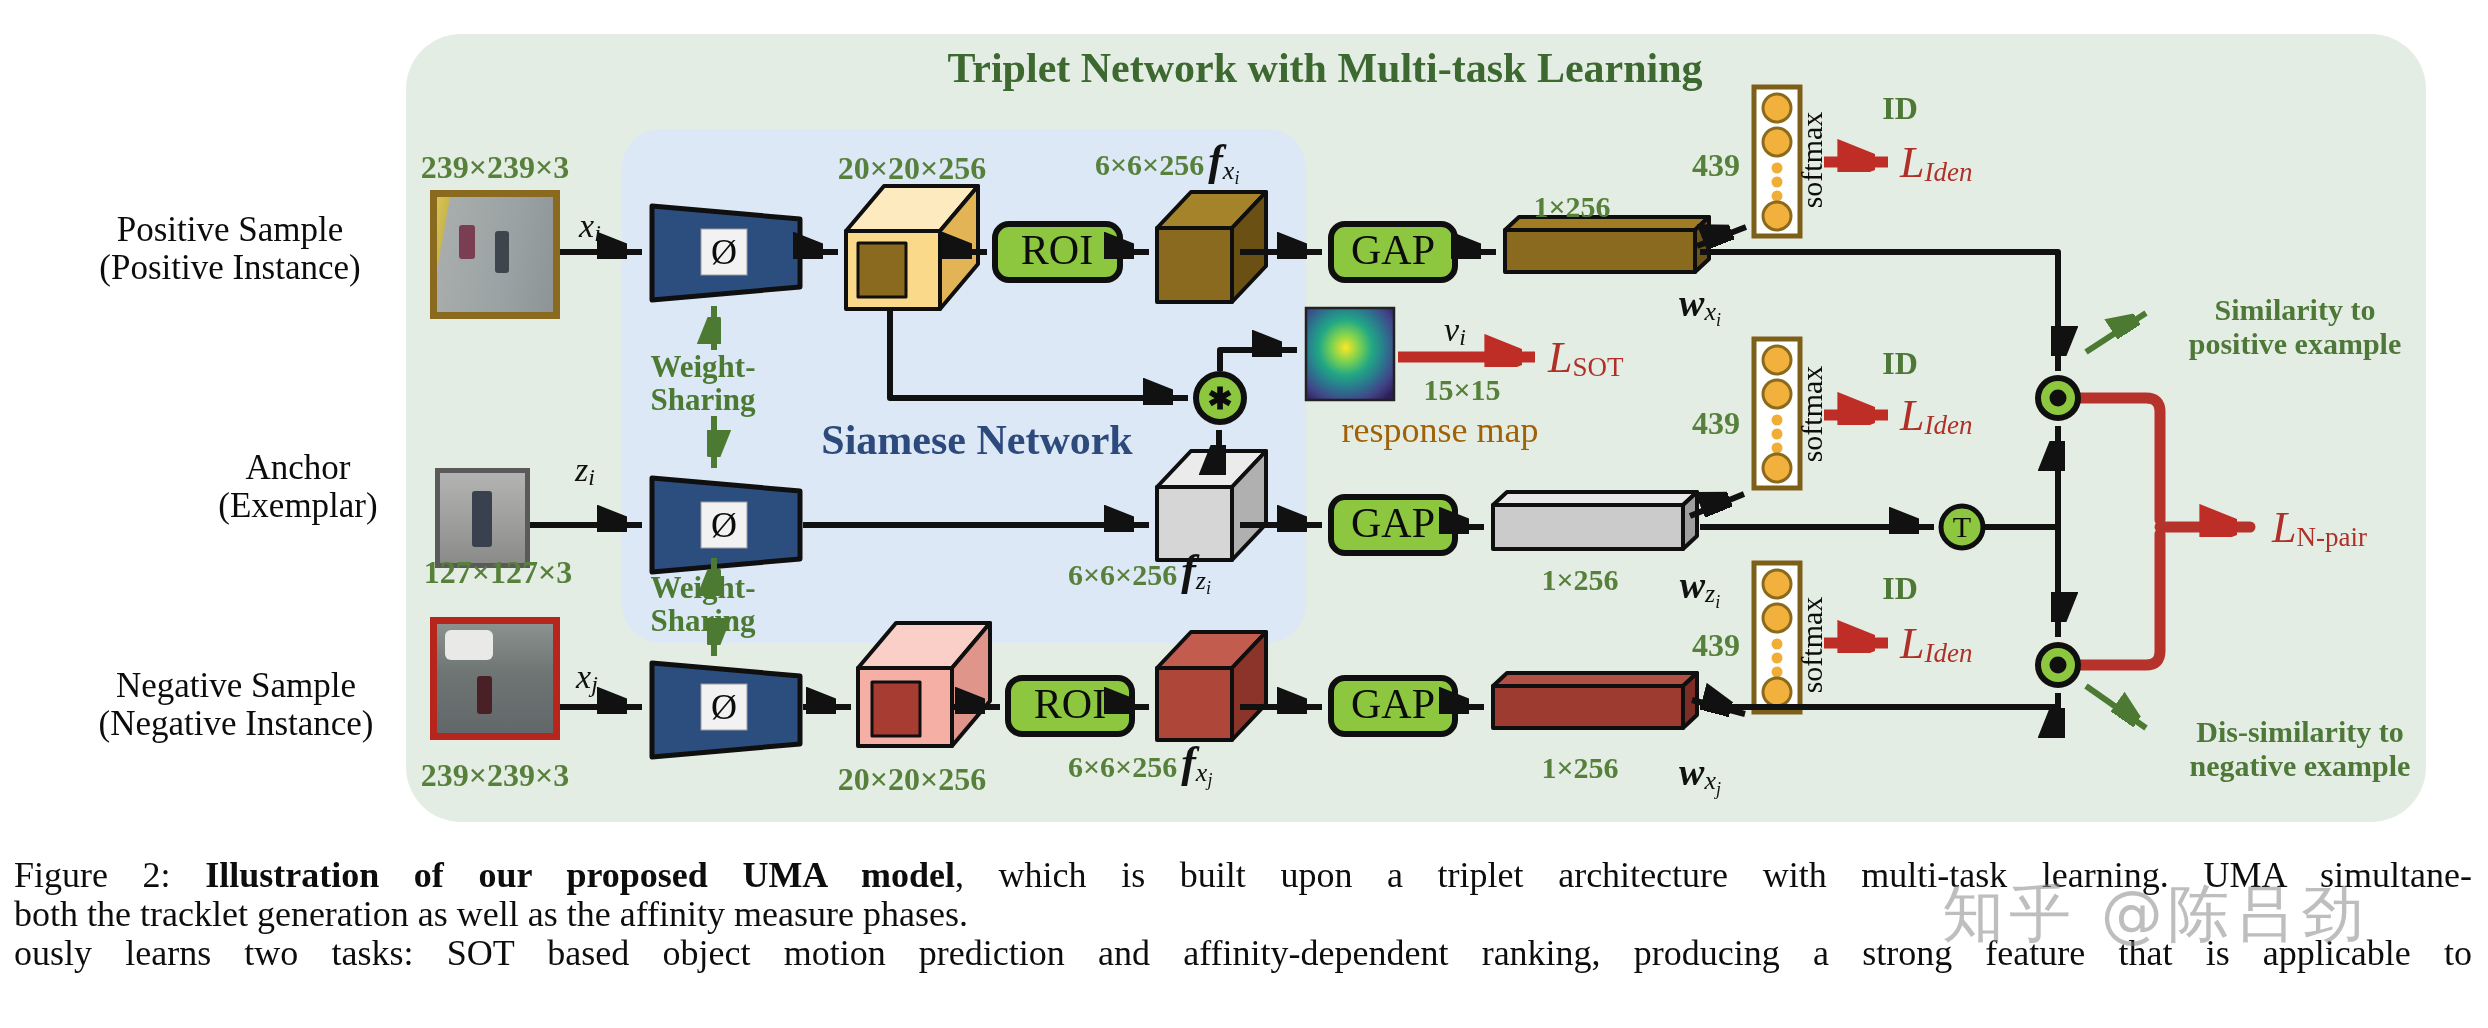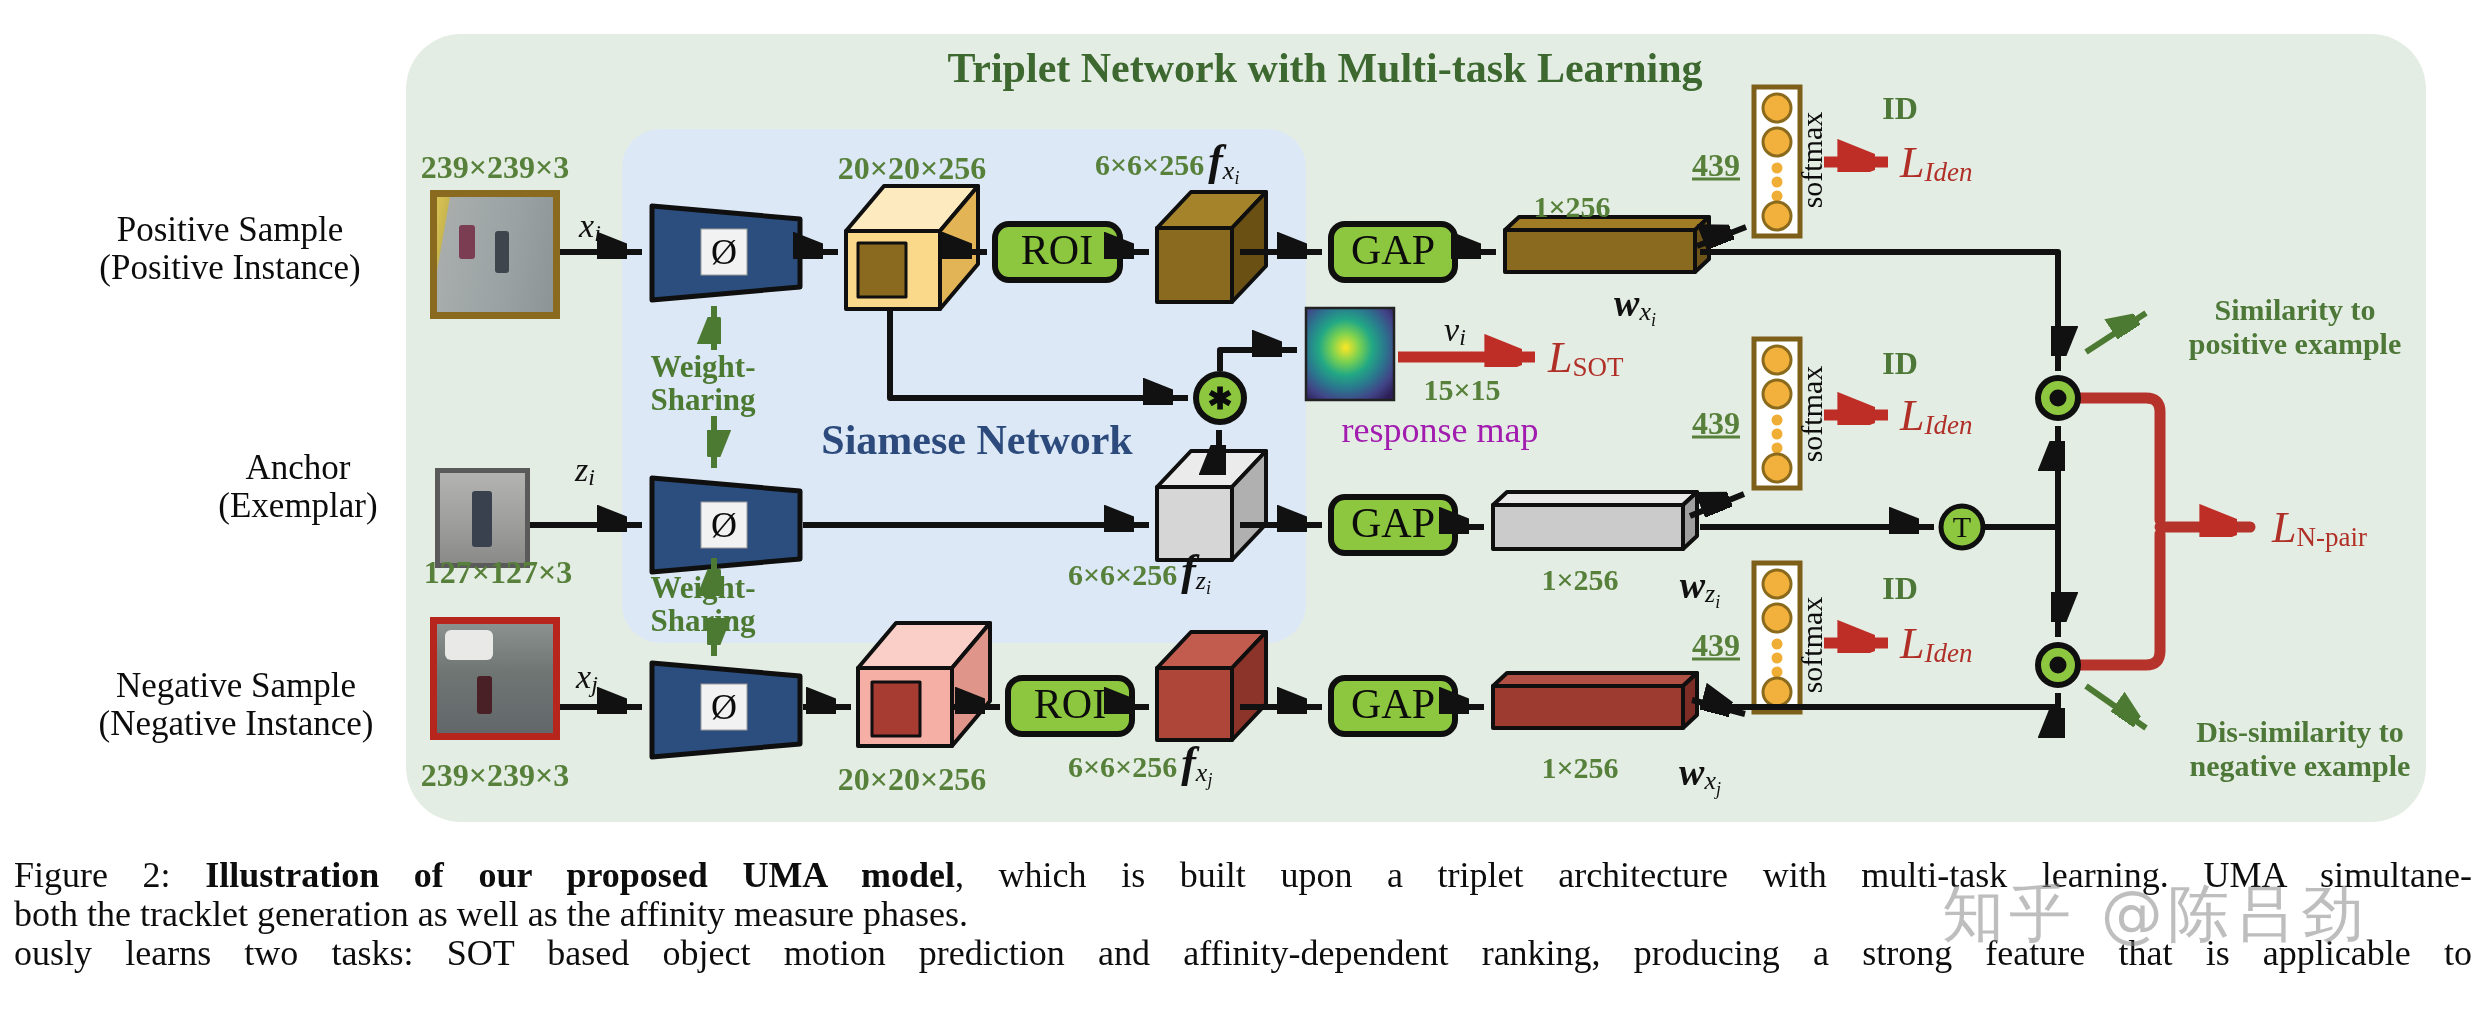--- a/index.html
+++ b/index.html
@@ -13,23 +13,23 @@
   .title{font-size:42px;font-weight:bold;color:#3d6930;}
   .side-label{font-size:35px;color:#0c0c0c;text-align:center;line-height:38px;}
   .dims{font-size:32px;font-weight:bold;color:#57803b;}
   .dims-sm{font-size:30px;font-weight:bold;color:#57803b;}
   .ws{font-size:31px;font-weight:bold;color:#4d7a33;text-align:center;line-height:33px;}
   .siamese{font-size:42px;font-weight:bold;color:#2c4a7c;}
   .opbox{font-size:42px;color:#0c0c0c;}
   .phi{font-size:36px;color:#0c0c0c;}
   .softmax{font-size:30px;color:#0c0c0c;transform:translate(-50%,-50%) rotate(-90deg);}
   .idlab{font-size:32px;font-weight:bold;color:#4e7838;text-align:center;}
-  .classes{font-size:32px;font-weight:bold;color:#57803b;text-decoration:underline;}
+  .classes{font-size:32px;font-weight:bold;color:#57803b;}
   .simtext{font-size:30px;font-weight:bold;color:#4e7838;text-align:center;line-height:34px;}
-  .rmap-label{font-size:36px;color:#a21caf;}
+  .rmap-label{font-size:36px;color:#a16207;}
 
   .math{font-style:italic;}
   .m-base{font-size:34px;}
   .m-sub{font-size:24px;}
   sub{line-height:0;}
   .f-base{font-size:44px;font-weight:bold;}
   .w-base{font-size:38px;font-weight:bold;}
   .L-base{font-size:44px;}
   .loss{color:#b03028;font-style:italic;}
   .loss .m-sub{font-size:27px;}
@@ -296,21 +296,21 @@
 </div>
 <div class="abs cy" style="left:1068px;top:570px;">
   <span class="dims-sm">6×6×256</span>
   <span class="math f-base">f</span><sub class="math msub2">z</sub><sub class="math mss">i</sub>
 </div>
 <div class="abs cy" style="left:1068px;top:762px;">
   <span class="dims-sm">6×6×256</span>
   <span class="math f-base">f</span><sub class="math msub2">x</sub><sub class="math mss">j</sub>
 </div>
 
-<div class="abs cc math" style="left:1635px;top:303px;"><span class="w-base">w</span><sub class="msub2">x</sub><sub class="mss">i</sub></div>
+<div class="abs cc math" style="left:1700px;top:303px;"><span class="w-base">w</span><sub class="msub2">x</sub><sub class="mss">i</sub></div>
 <div class="abs cc math" style="left:1700px;top:585px;"><span class="w-base">w</span><sub class="msub2">z</sub><sub class="mss">i</sub></div>
 <div class="abs cc math" style="left:1700px;top:772px;"><span class="w-base">w</span><sub class="msub2">x</sub><sub class="mss">j</sub></div>
 
 <div class="abs cc phi" style="left:724px;top:252px;">Ø</div>
 <div class="abs cc phi" style="left:724px;top:525px;">Ø</div>
 <div class="abs cc phi" style="left:724px;top:707px;">Ø</div>
 <div class="abs cc opbox" style="left:1057px;top:250px;">ROI</div>
 <div class="abs cc opbox" style="left:1070px;top:704px;">ROI</div>
 <div class="abs cc opbox" style="left:1393px;top:250px;">GAP</div>
 <div class="abs cc opbox" style="left:1393px;top:523px;">GAP</div>

